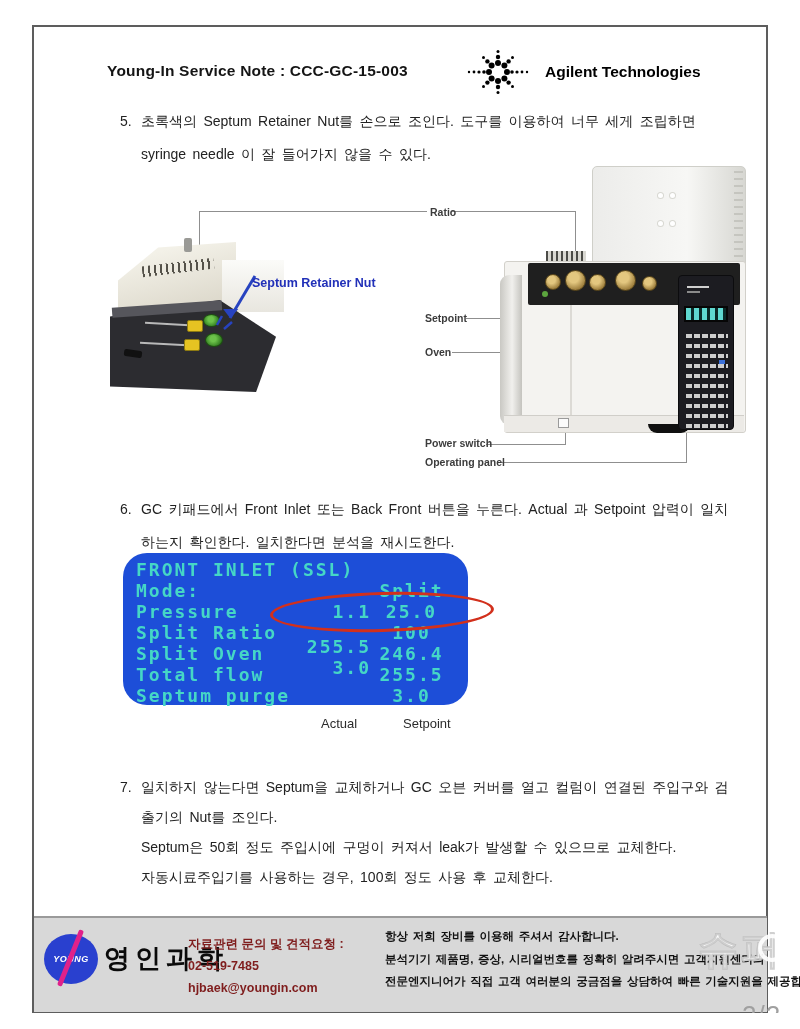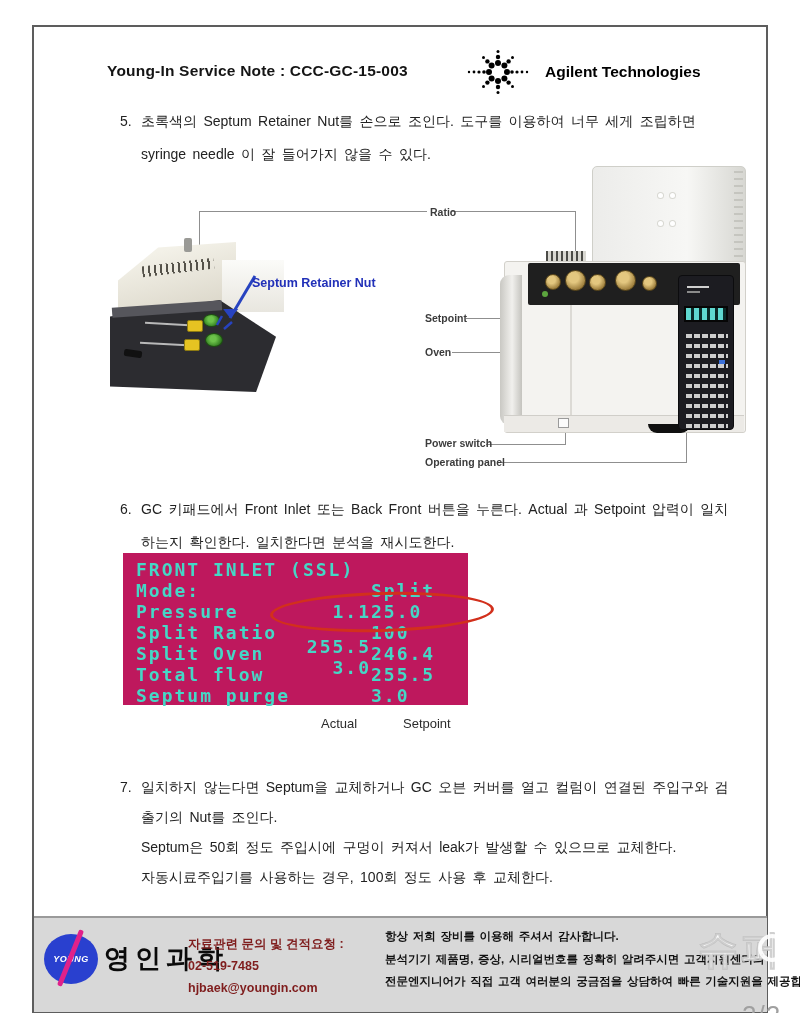--- a/index.html
+++ b/index.html
@@ -78,27 +78,27 @@
   .gc-brand2{position:absolute;left:8px;top:15px;width:13px;height:2px;background:#8a8a8a;}
   .gc-screenbox{position:absolute;left:5px;top:30px;width:44px;height:16px;background:#060606;}
   .gc-screen{position:absolute;left:7px;top:32px;width:40px;height:12px;
              background:repeating-linear-gradient(90deg,#5fd8d0 0 5px,#0a2a28 5px 8px);}
   .gc-keys{position:absolute;left:5px;top:56px;width:44px;height:96px;background-color:transparent;
            background-image:repeating-linear-gradient(90deg,#1c1c21 0 2px,transparent 2px 8px),
                             repeating-linear-gradient(0deg,#cdcdcd 0 4px,transparent 4px 10px);}
   .gc-bluekey{position:absolute;left:40px;top:84px;width:6px;height:4px;background:#3a6fd8;}
 
   
-  .kdisp{position:absolute;left:123px;top:553px;width:345px;height:152px;background:#be185d;
-         box-sizing:border-box;padding:6px 16px 0 13px;}
+  .kdisp{position:absolute;left:123px;top:553px;width:345px;height:152px;background:#1d4ed8;
+         box-sizing:border-box;padding:6px 16px 0 13px;border-radius:24px;}
   .dr{display:flex;line-height:21px;font-family:"DejaVu Sans Mono",monospace;font-weight:700;
       font-size:18px;letter-spacing:2px;color:#45d7c6;white-space:nowrap;}
   .dr .lab{width:165px;flex:0 0 165px;}
   .dr .act{width:70px;flex:0 0 70px;text-align:right;}
-  .dr .set{flex:1;text-align:left;}
+  .dr .set{flex:1;text-align:center;}
   .raised{transform:translateY(-7px);}
   .red-ellipse{position:absolute;left:270px;top:592px;width:218px;height:34px;
                border:3px solid #d2301c;border-radius:50%;transform:rotate(-1.5deg);}
   .col-caption{position:absolute;font-size:13px;color:#2b2b2b;white-space:nowrap;}
 
   
   .foot-band{position:absolute;left:34px;top:916px;width:733px;height:96px;background:#d8d8d8;
              border-top:2px solid #9a9a9a;box-sizing:border-box;}
   .yi-circle{position:absolute;left:44px;top:934px;width:54px;height:50px;border-radius:50%;
              background:#2940cf;display:flex;align-items:center;justify-content:center;}

